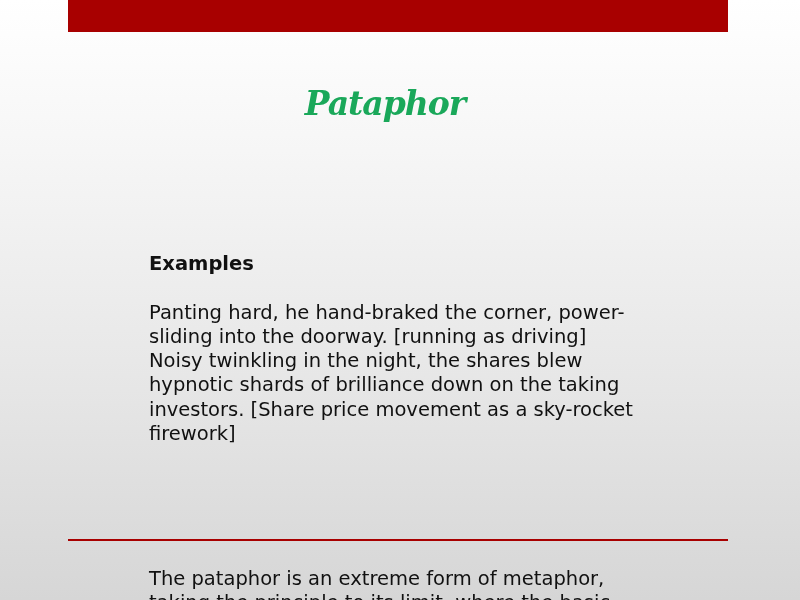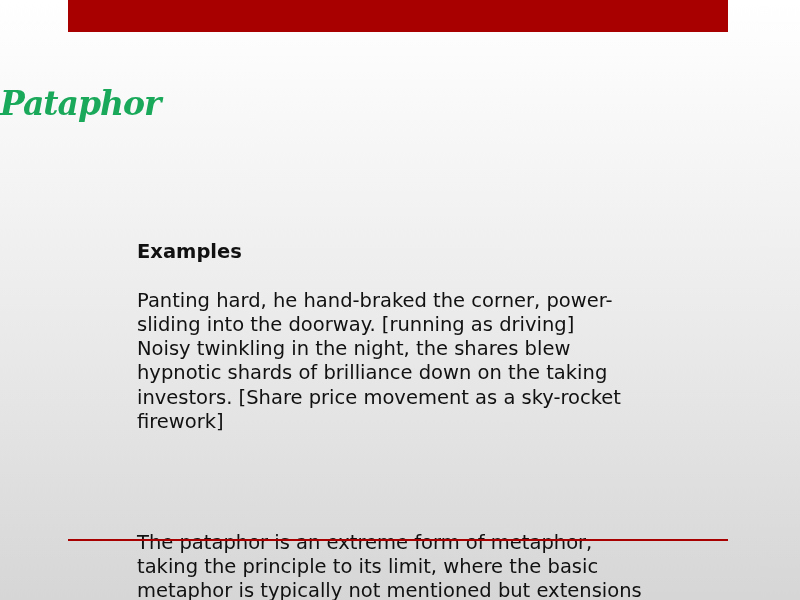--- a/index.html
+++ b/index.html
@@ -6,32 +6,32 @@
     body {
       width: 800px; height: 600px; position: relative; overflow: hidden;
       background: linear-gradient(to bottom, #ffffff 0%, #f6f6f6 25%, #e6e6e6 65%, #d6d6d6 100%);
       font-family: "DejaVu Sans", sans-serif;
     }
     .top-bar {
       position: absolute; left: 68px; top: 0; width: 660px; height: 32px;
     }
     .title {
       position: absolute; left: 0; width: 770px; top: 80px;
-      text-align: left;
+      text-align: center;
       font-family: "DejaVu Serif", "Liberation Serif", serif;
       font-style: italic; font-weight: bold;
       font-size: 33px; line-height: 48px;
       letter-spacing: -1px;
     }
     .content {
       position: absolute; left: 137px; top: 192px; width: 600px;
       font-size: 19.5px; line-height: 24.2px; color: #111111;
       white-space: pre-line;
     }
-    .section { margin: 0; }
+    .section { margin: 12px; }
     .section-heading { font-weight: bold; display: block; }
     .spacer { height: 24.2px; }
     .bottom-rule {
       position: absolute; left: 68px; top: 539px; width: 660px; height: 2px;
     }
   </style>
 </head>
 <body>
 
 <div class="top-bar" style="background: rgb(168, 0, 0);"></div>

